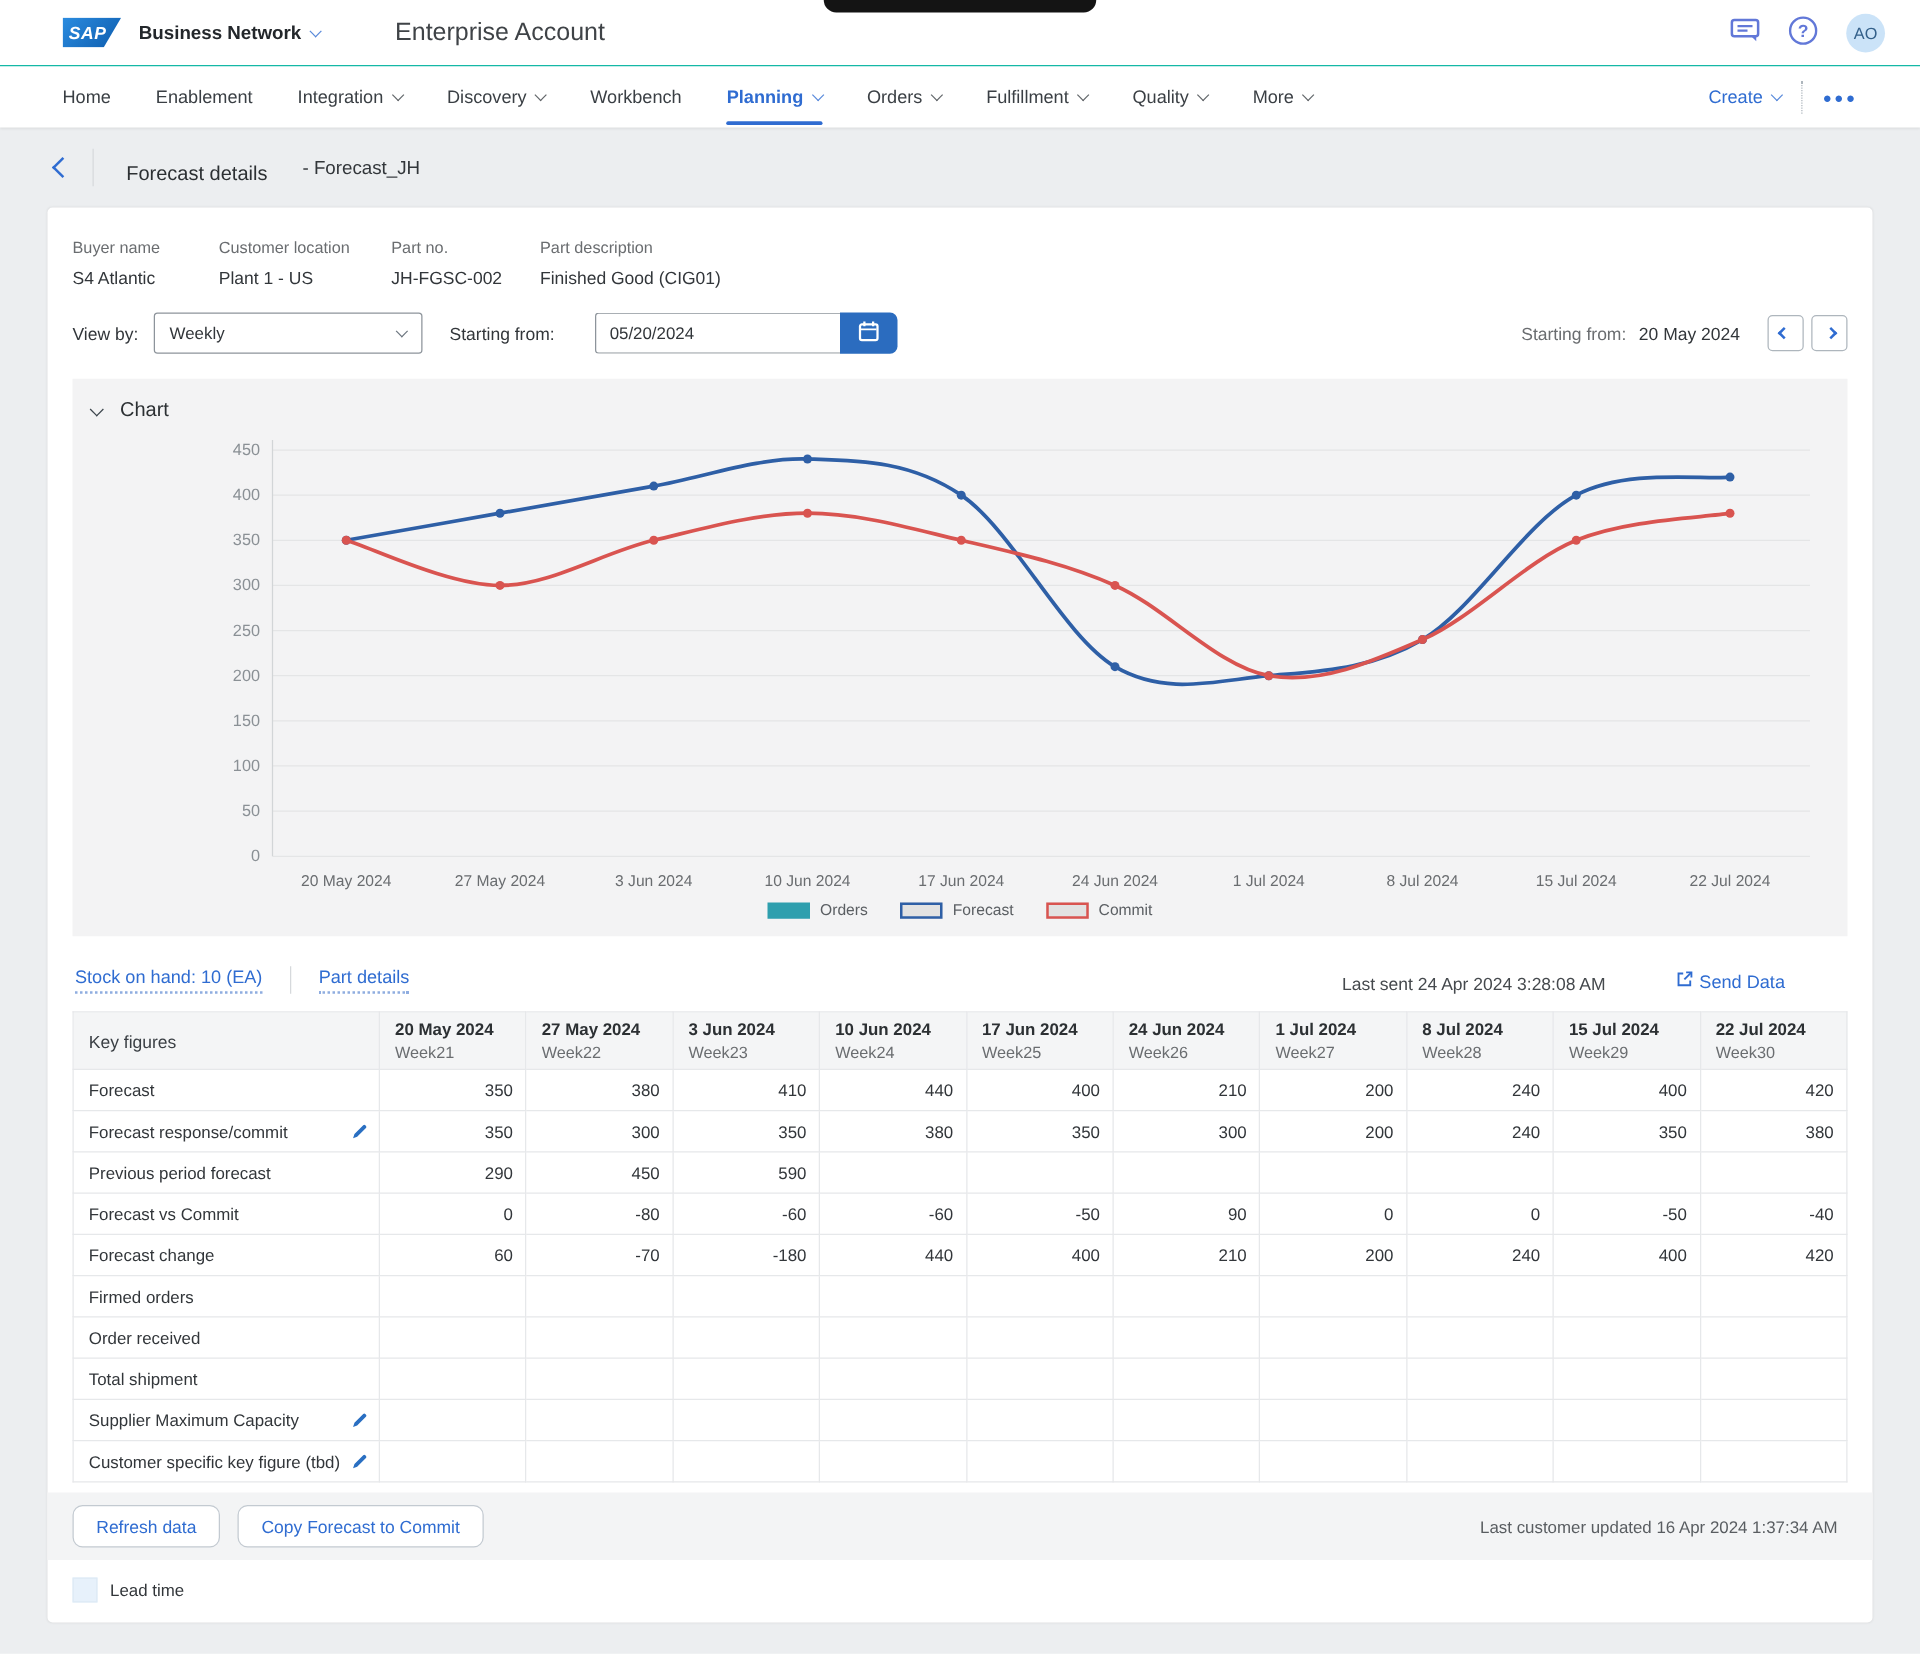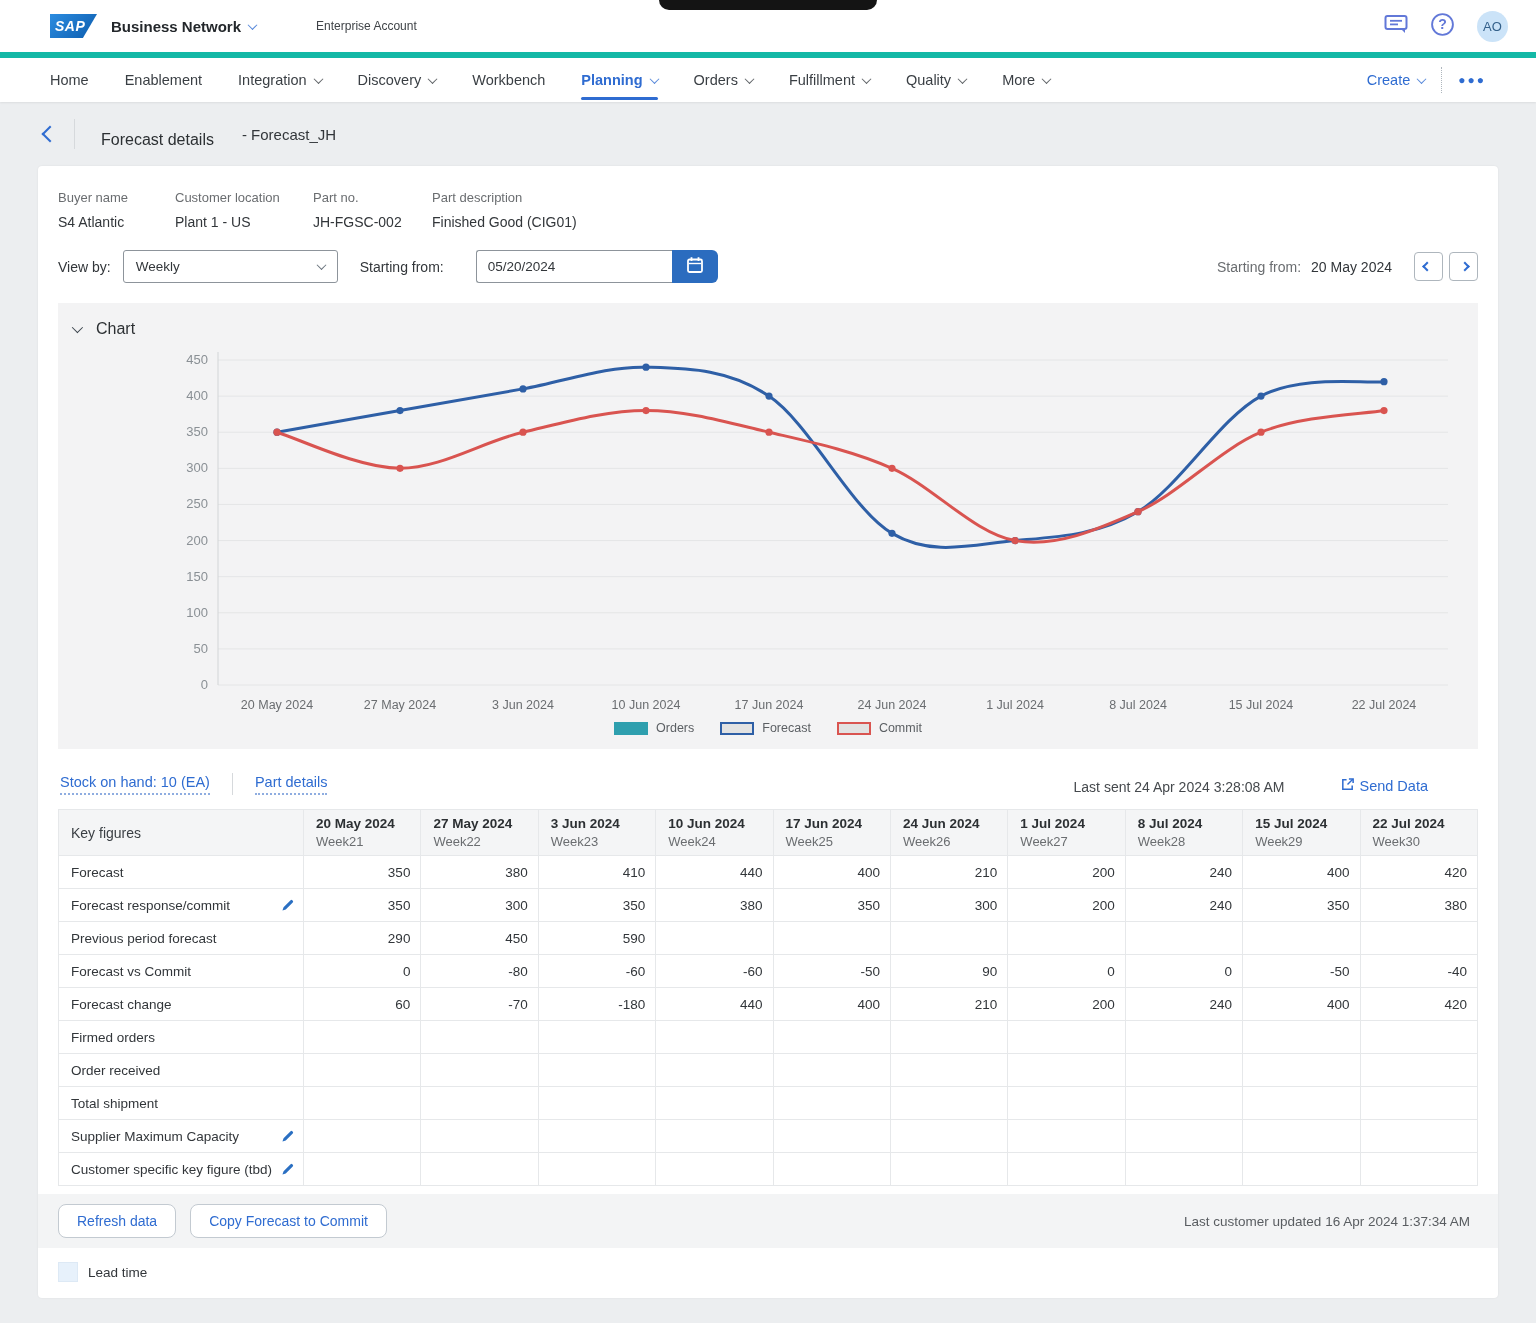--- a/index.html
+++ b/index.html
@@ -10,27 +10,27 @@
   .notch { position:absolute; top:0; left:50%; transform:translateX(-50%); width:218px; height:10px;
            background:#141414; border-radius:0 0 10px 10px; z-index:50; }
 
   
   .topbar { background:#fff; box-shadow:0 1px 2px rgba(0,0,0,.07); position:relative; z-index:2; }
   .brand-row { height:52px; display:flex; align-items:center; padding:0 28px 0 50px; }
   .sap-logo { width:47px; height:24px; background:linear-gradient(135deg,#2b8ce0,#0d5cad);
               clip-path:polygon(0 0,100% 0,70% 100%,0 100%); display:flex; align-items:center;
               color:#fff; font-weight:bold; font-style:italic; font-size:14px; padding-left:5px; letter-spacing:.5px; }
   .brand-name { font-weight:bold; font-size:15px; margin-left:14px; color:#23272b; display:flex; align-items:center; }
-  .account-type { margin-left:60px; font-size:12px; color:#3f4347; }
+  .account-type { margin-left:60px; font-size:20px; color:#3f4347; }
   .topbar-right { margin-left:auto; display:flex; align-items:center; gap:22px; }
   .icon-btn { background:none; border:none; cursor:pointer; display:flex; align-items:center; }
   .avatar { width:31px; height:31px; border-radius:50%; background:#cbe3f8; color:#33608a; font-size:13px;
             font-weight:normal; display:flex; align-items:center; justify-content:center; }
 
-  .nav-row { height:50px; display:flex; align-items:center; padding:0 50px; border-top:6px solid #14b8a6; }
+  .nav-row { height:50px; display:flex; align-items:center; padding:0 50px; border-top:1px solid #14b8a6; }
   .nav-items { display:flex; gap:36px; height:100%; }
   .nav-item { display:flex; align-items:center; font-size:14.5px; color:#3a3f44; cursor:pointer; position:relative; height:100%; }
   .nav-item.active { color:#2f6cd1; font-weight:bold; }
   .nav-item.active::after { content:''; position:absolute; left:0; right:0; bottom:2px; height:3px; background:#2f6cd1; border-radius:2px; }
   .nav-right { margin-left:auto; display:flex; align-items:center; gap:16px; }
   .create-btn { color:#2f6cd1; font-size:14.5px; display:flex; align-items:center; background:none; border:none; cursor:pointer; }
   .dot-sep { height:26px; border-left:1px dotted #aeb6bd; }
   .more-dots { color:#2f6cd1; font-size:12px; letter-spacing:2px; background:none; border:none; cursor:pointer; }
 
   .chev { display:inline-block; width:7px; height:7px; border-right:1.7px solid currentColor;

